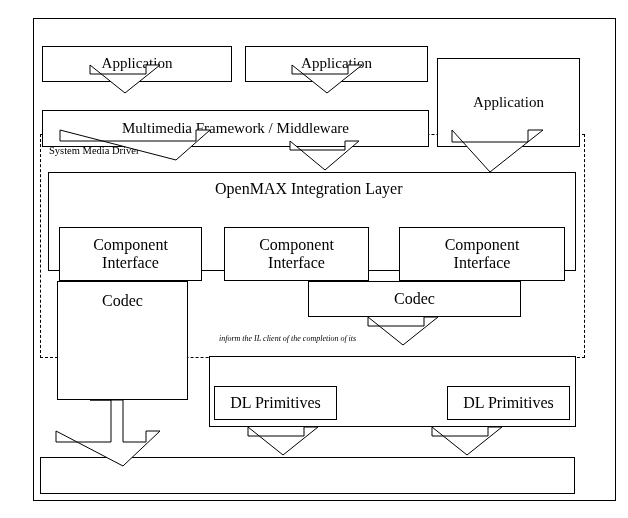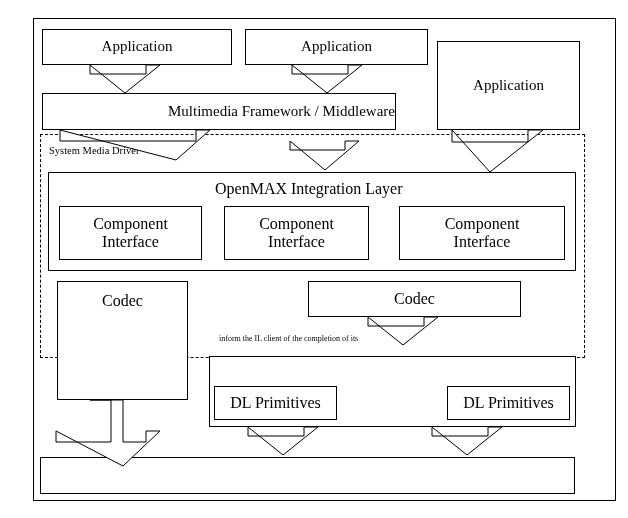--- a/index.html
+++ b/index.html
@@ -45,25 +45,25 @@
     background: transparent;
   }
   svg.arrows {
     position: absolute;
     left: 0;
     top: 0;
     width: 628px;
     height: 518px;
     pointer-events: none;
   }
-  .t16 { font-size: 15px; }
+  .t16 { font-size: 15px; margin-top: 17px; }
   .t15 { font-size: 16px; }
   .t11 { font-size: 10.5px; }
   .t8  { font-size: 8px; }
-  .two-line { flex-direction: column; }
+  .two-line { flex-direction: column; margin-top: 21px; }
 </style>
 </head>
 <body>
 
 <div id="canvas">
 
   <div class="outer" style="left:33px; top:18px; width:583px; height:483px;"></div>
 
   <div class="dashed" style="left:40px; top:134px; width:545px; height:224px;"></div>
   <div class="label-tl t11" style="left:49px; top:145px;">System Media Driver</div>
@@ -71,21 +71,21 @@
   <div class="box t16" style="left:42px; top:29px; width:190px; height:36px;">
     <span>Application</span>
   </div>
   <div class="box t16" style="left:245px; top:29px; width:183px; height:36px;">
     <span>Application</span>
   </div>
   <div class="box t16" style="left:437px; top:41px; width:143px; height:89px;">
     <span>Application</span>
   </div>
 
-  <div class="box t16" style="left:42px; top:93px; width:354px; height:37px;justify-content:flex-end;">
+  <div class="box t16" style="left:42px; top:93px; width:387px; height:37px;">
     <span>Multimedia Framework / Middleware</span>
   </div>
 
   <div class="box" style="left:48px; top:172px; width:528px; height:99px; display:block;"></div>
   <div class="label-tl t15" style="left:215px; top:180px;">OpenMAX Integration Layer</div>
 
   <div class="box t15 two-line" style="left:59px; top:206px; width:143px; height:54px;">
     <span>Component</span>
     <span>Interface</span>
   </div>
@@ -98,21 +98,21 @@
     <span>Interface</span>
   </div>
 
   <div class="box t15" style="left:57px; top:281px; width:131px; height:119px; align-items:flex-start; padding-top:10px;">
     <span>Codec</span>
   </div>
   <div class="box t15" style="left:308px; top:281px; width:213px; height:36px;">
     <span>Codec</span>
   </div>
 
-  <div class="label-tl t8" style="left:219px; top:334px;">inform the IL client of the completion of its</div>
+  <div class="label-tl t8" style="left:219px; top:334px;font-style:italic;">inform the IL client of the completion of its</div>
 
   <div class="box" style="left:209px; top:356px; width:367px; height:71px; display:block;"></div>
 
   <div class="box t15" style="left:214px; top:386px; width:123px; height:34px;">
     <span>DL Primitives</span>
   </div>
   <div class="box t15" style="left:447px; top:386px; width:123px; height:34px;">
     <span>DL Primitives</span>
   </div>
 

